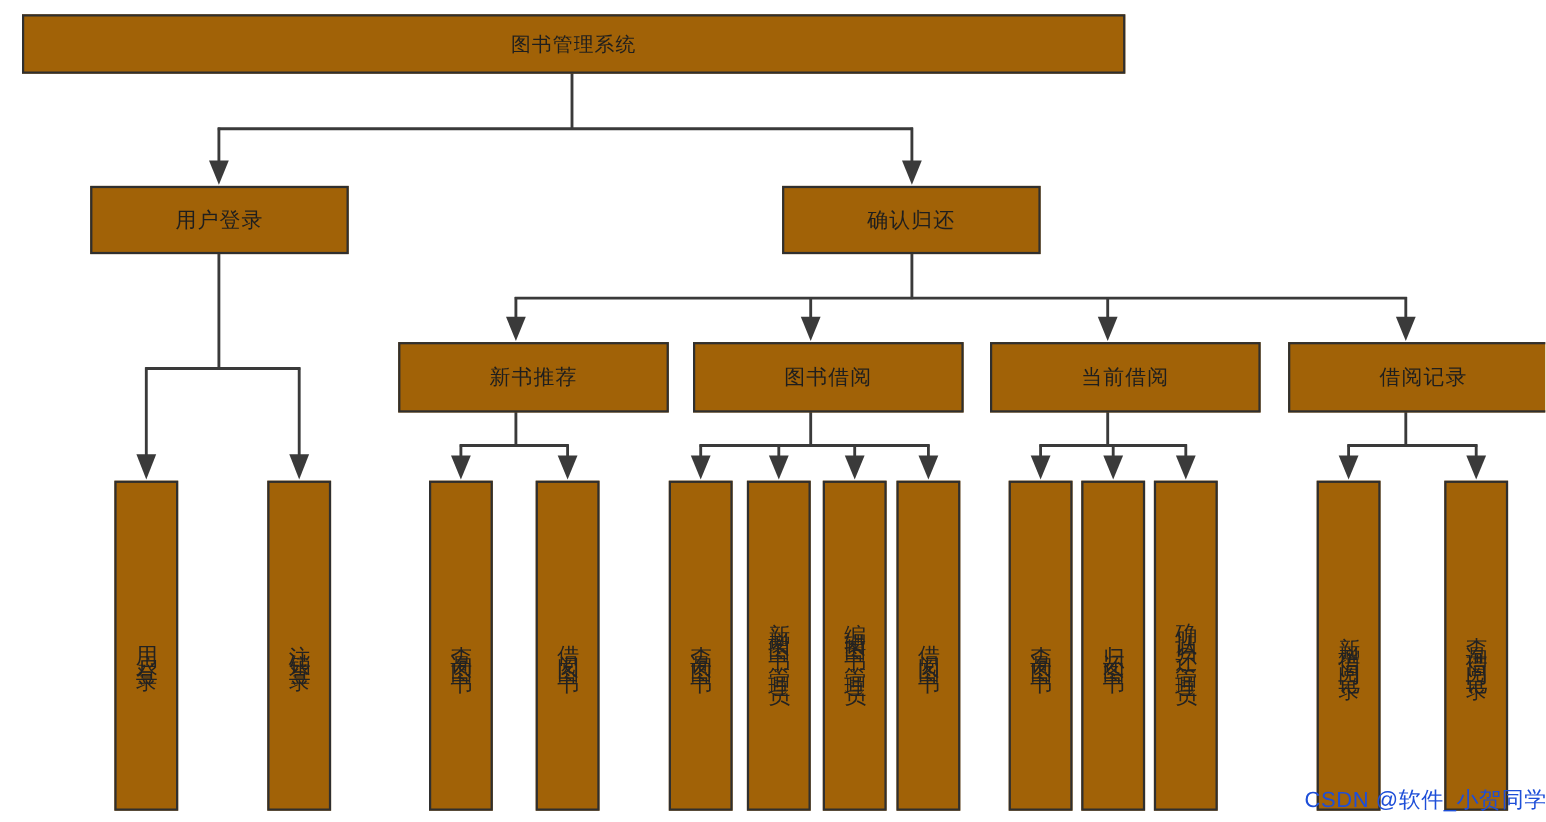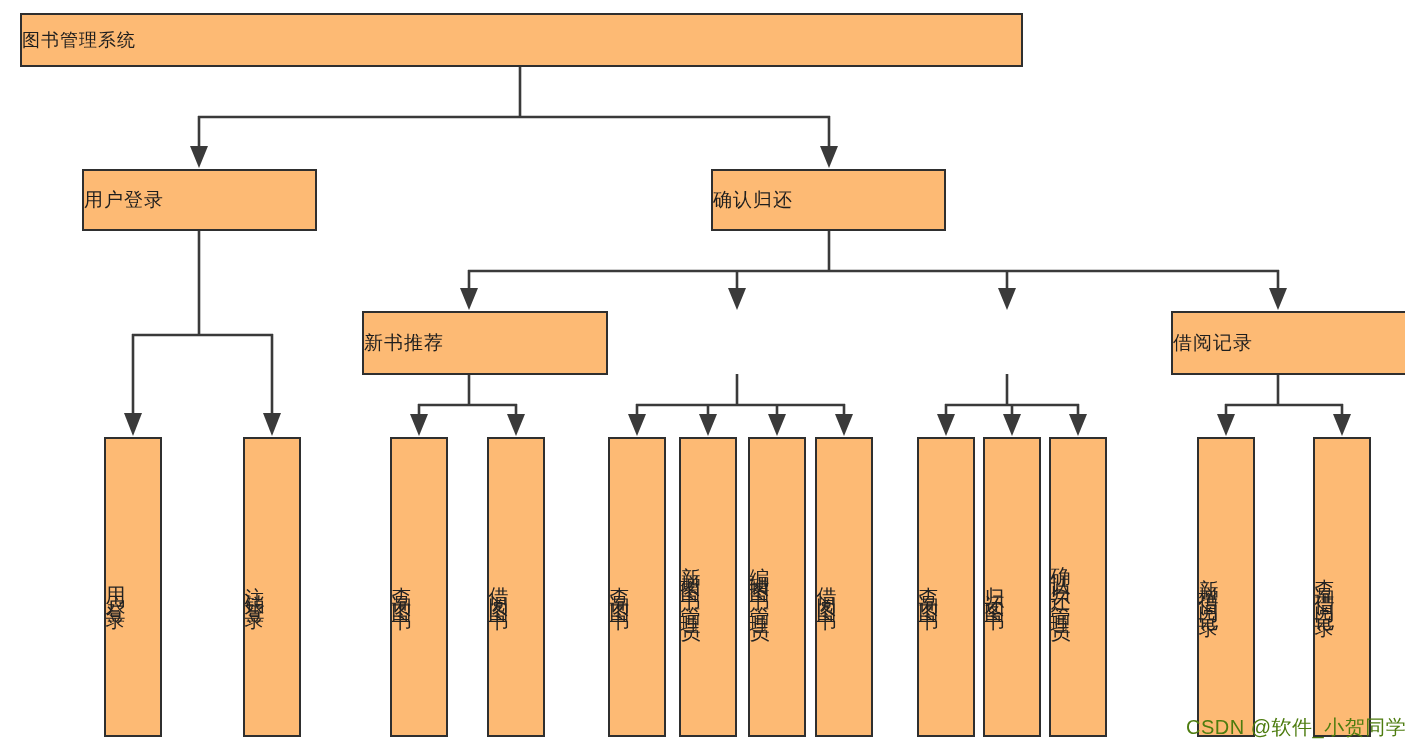--- a/index.html
+++ b/index.html
@@ -18,25 +18,25 @@
   svg.wires {
     position: absolute;
     left: 0; top: 0;
     width: 1405px; height: 747px;
   }
   svg.wires line { stroke: #3a3a3a; stroke-width: 2.6; }
   svg.wires polygon { fill: #3a3a3a; stroke: none; }
 
   .box {
     position: absolute;
-    background: #fdba74;
+    background: #a16207;
     border: 2.5px solid #2f2f2f;
     display: flex;
     align-items: center;
-    justify-content: flex-start;
+    justify-content: center;
     text-align: center;
   }
   .root-box {
     left: 20px; top: 13px;
     width: 1003px; height: 54px;
     font-size: 18px;
     letter-spacing: 1px;
   }
   .l2-box {
     top: 169px;
@@ -60,21 +60,21 @@
     font-size: 20px;
     letter-spacing: 8px;
     line-height: 1;
     color: #222222;
   }
   .watermark {
     position: absolute;
     left: 1186px;
     top: 714px;
     font-size: 20px;
-    color: #4d7c0f;
+    color: #1d4ed8;
     letter-spacing: 0.5px;
     z-index: 10;
     white-space: nowrap;
   }
 </style>
 </head>
 <body>
 
 <div class="canvas">
 
@@ -161,20 +161,26 @@
   <div class="box l2-box" style="left:82px">
     <span>用户登录</span>
   </div>
   <div class="box l2-box" style="left:711px">
     <span>确认归还</span>
   </div>
 
   <div class="box l3-box" style="left:362px">
     <span>新书推荐</span>
   </div>
+  <div class="box l3-box" style="left:630px">
+    <span>图书借阅</span>
+  </div>
+  <div class="box l3-box" style="left:900px">
+    <span>当前借阅</span>
+  </div>
   <div class="box l3-box" style="left:1171px">
     <span>借阅记录</span>
   </div>
 
   <div class="box leaf" style="left:104px">
     <span class="vlabel">用户登录</span>
   </div>
   <div class="box leaf" style="left:243px">
     <span class="vlabel">注销登录</span>
   </div>

